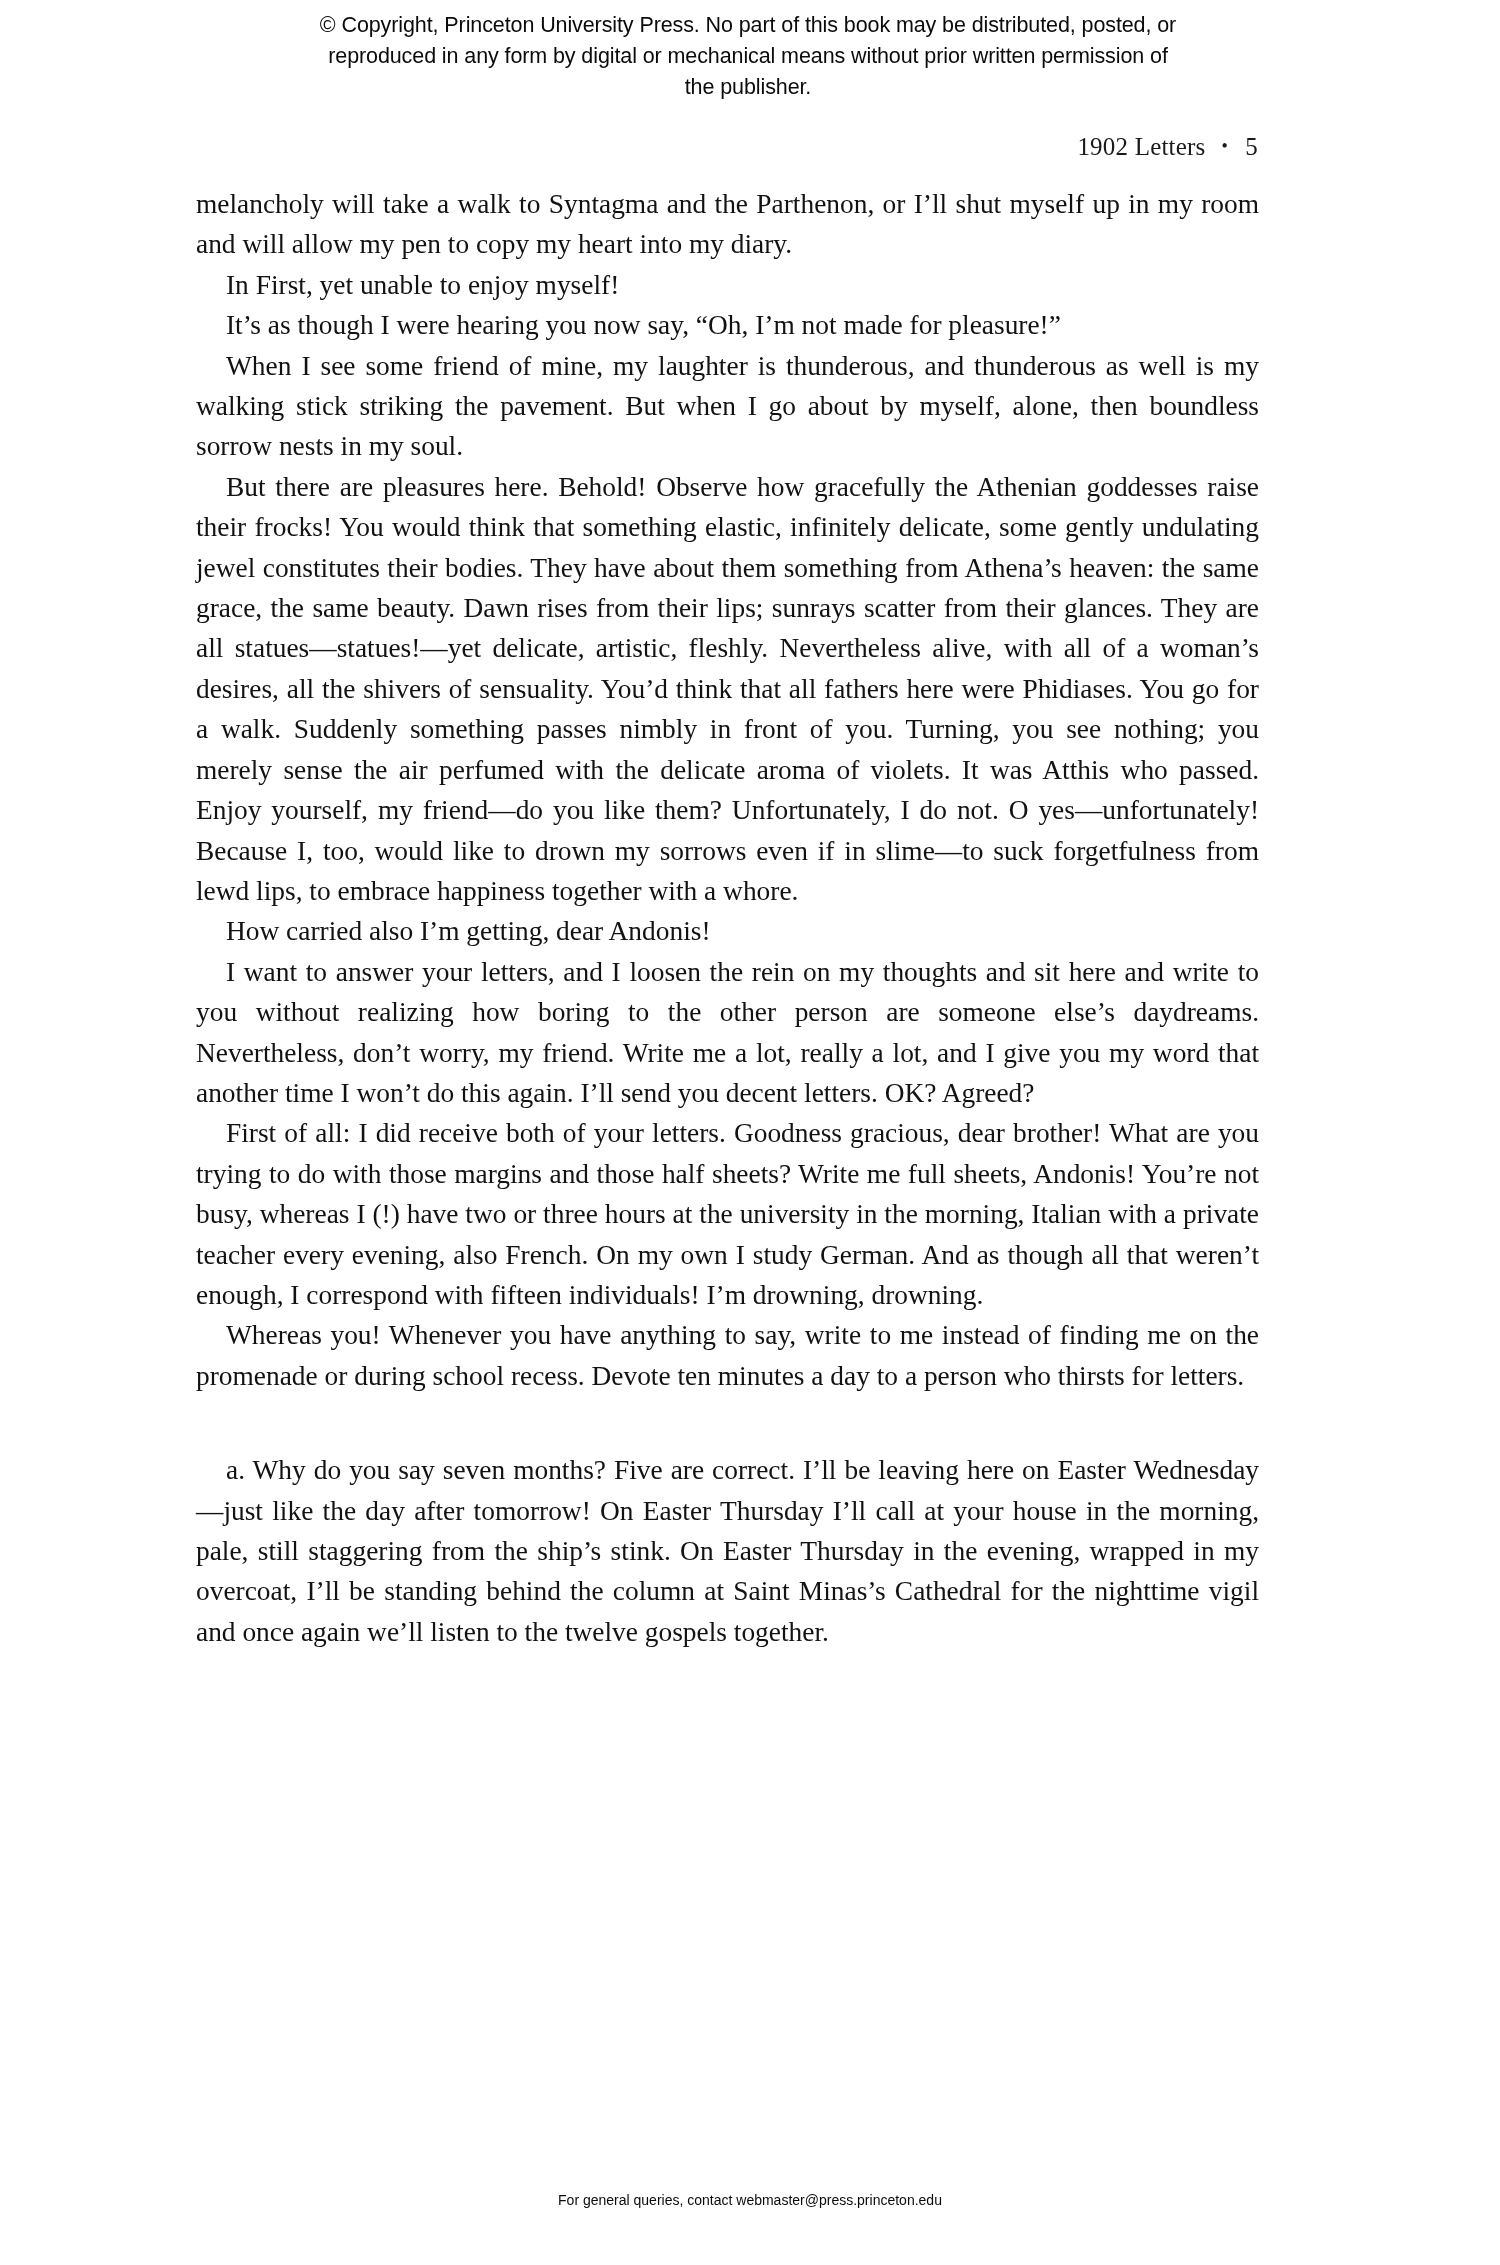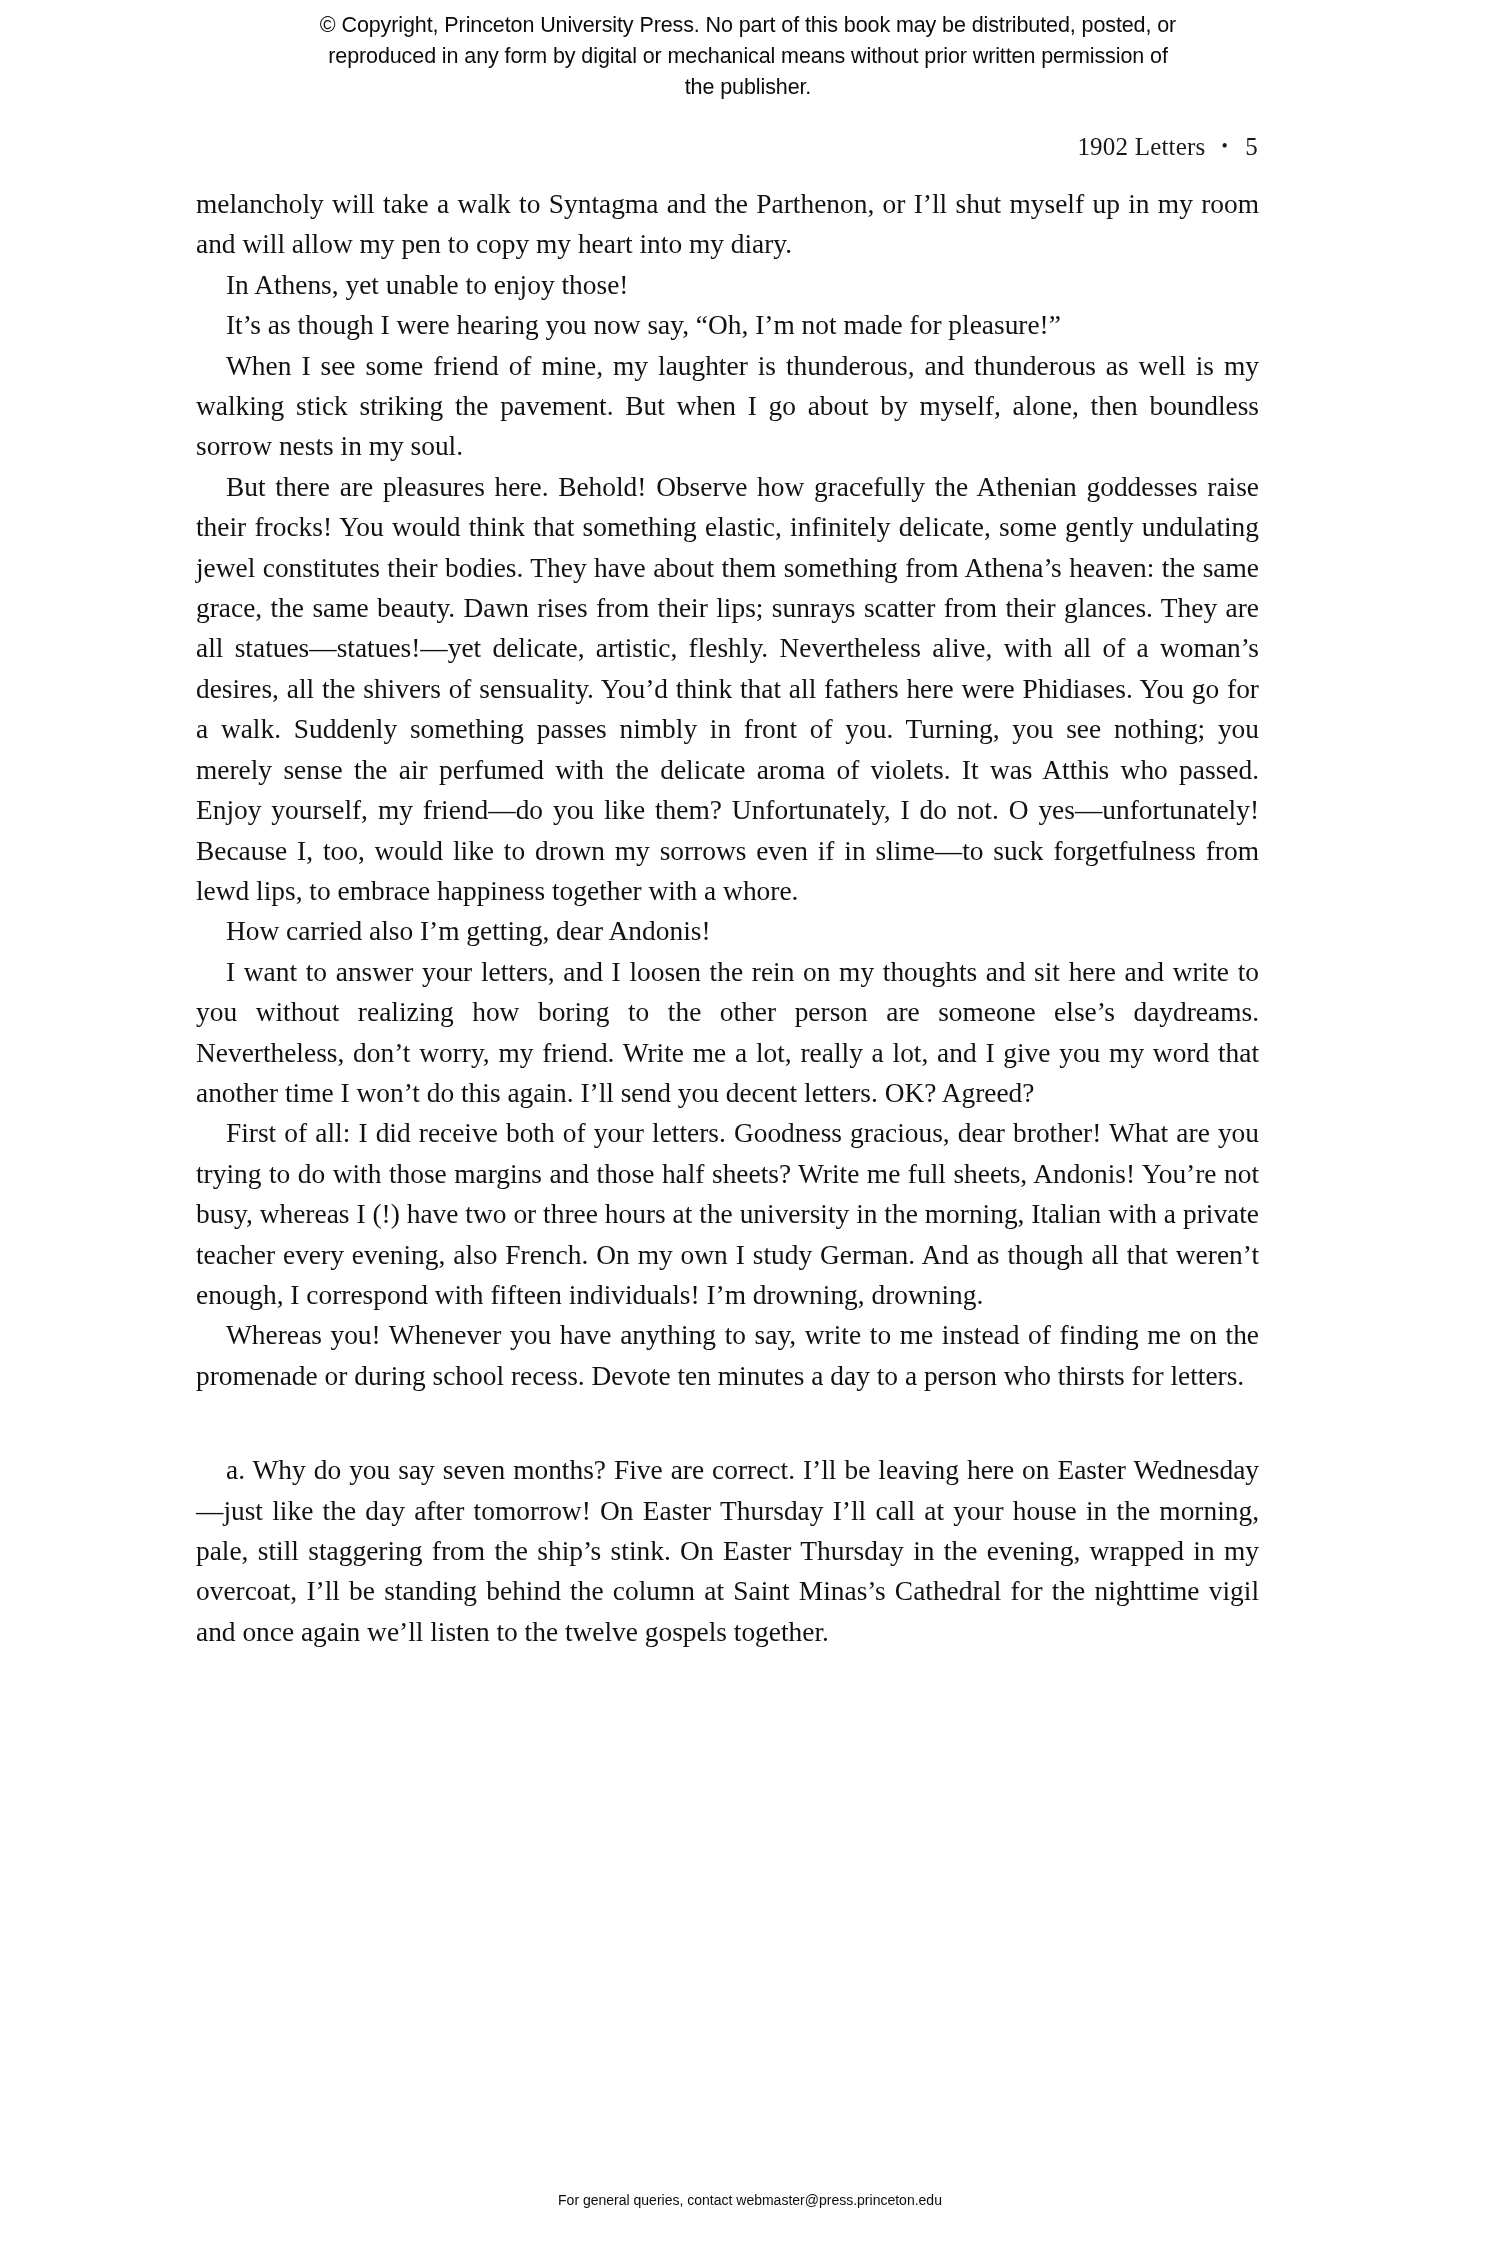--- a/index.html
+++ b/index.html
@@ -96,21 +96,21 @@
 <div class="copyright-notice">© Copyright, Princeton University Press. No part of this book may be distributed, posted, or reproduced in any form by digital or mechanical means without prior written permission of the publisher.</div>
 
 <div class="running-header">
   <span class="rh-title">1902 Letters</span><span class="rh-sep">•</span><span class="rh-page">5</span>
 </div>
 
 <div class="text-block">
 
   <p class="body-paragraph">melancholy will take a walk to Syntagma and the Parthenon, or I’ll shut my­self up in my room and will allow my pen to copy my heart into my diary.</p>
 
-  <p class="body-paragraph indent">In Athens, yet unable to enjoy those!</p>
+  <p class="body-paragraph indent">In First, yet unable to enjoy myself!</p>
 
   <p class="body-paragraph indent">It’s as though I were hearing you now say, “Oh, I’m not made for pleasure!”</p>
 
   <p class="body-paragraph indent">When I see some friend of mine, my laughter is thunderous, and thunder­ous as well is my walking stick striking the pavement. But when I go about by myself, alone, then boundless sorrow nests in my soul.</p>
 
   <p class="body-paragraph indent">But there are pleasures here. Behold! Observe how gracefully the Athenian goddesses raise their frocks! You would think that something elastic, infi­nitely delicate, some gently undulating jewel constitutes their bodies. They have about them something from Athena’s heaven: the same grace, the same beauty. Dawn rises from their lips; sunrays scatter from their glances. They are all statues—statues!—yet delicate, artistic, fleshly. Nevertheless alive, with all of a woman’s desires, all the shivers of sensuality. You’d think that all fathers here were Phidiases. You go for a walk. Suddenly something passes nimbly in front of you. Turning, you see nothing; you merely sense the air perfumed with the delicate aroma of violets. It was Atthis who passed. Enjoy yourself, my friend—do you like them? Unfortunately, I do not. O yes—unfortunately! Because I, too, would like to drown my sorrows even if in slime—to suck forgetfulness from lewd lips, to embrace happiness together with a whore.</p>
 
   <p class="body-paragraph indent">How carried also I’m getting, dear Andonis!</p>
 
   <p class="body-paragraph indent">I want to answer your letters, and I loosen the rein on my thoughts and sit here and write to you without realizing how boring to the other person are someone else’s daydreams. Nevertheless, don’t worry, my friend. Write me a lot, really a lot, and I give you my word that another time I won’t do this again. I’ll send you decent letters. OK? Agreed?</p>

